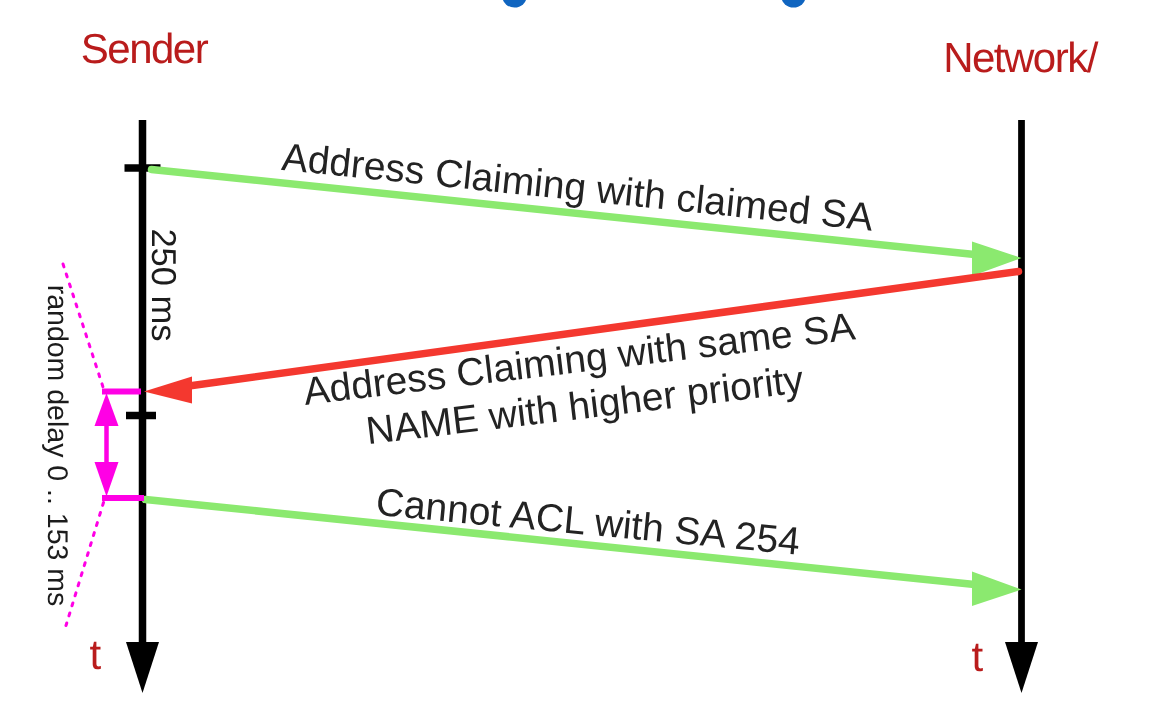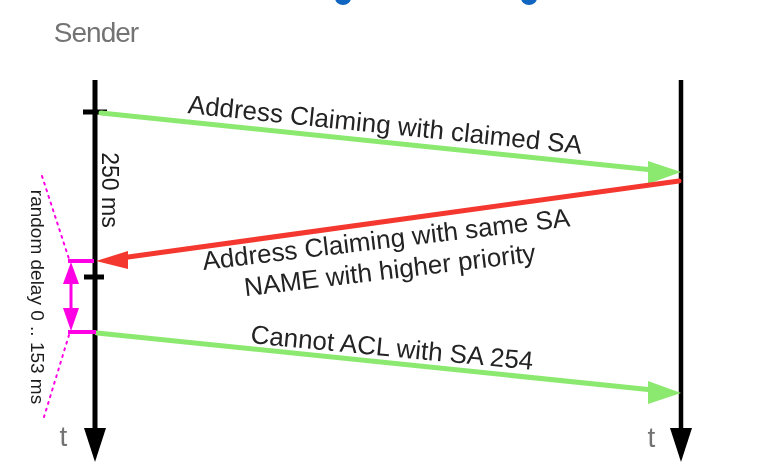--- a/index.html
+++ b/index.html
@@ -15,21 +15,21 @@
     background: #ffffff;
     overflow: hidden;
   }
   .stage svg {
     position: absolute;
     left: 0;
     top: 0;
   }
   .lbl {
     position: absolute;
-    color: #737373;
+    color: #b91c1c;
     white-space: nowrap;
     transform: translate(-50%, -50%);
   }
   .lifeline-label {
     font-size: 28px;
     letter-spacing: -1px;
     font-weight: 500;
   }
   .network-label {
     text-align: center;
@@ -106,20 +106,21 @@
       <polygon points="71,262 63,284 79,284" fill="#FF00E5"></polygon>
       <polygon points="71,331 63,308 79,308" fill="#FF00E5"></polygon>
       <line x1="42" y1="176" x2="69" y2="259" stroke-width="2" stroke-dasharray="2 5" stroke-linecap="round" stroke="#FF00E5"></line>
       <line x1="69" y1="335" x2="44" y2="417" stroke-width="2" stroke-dasharray="2 5" stroke-linecap="round" stroke="#FF00E5"></line>
     </g>
   </svg>
 
   <div class="lbl lifeline-label" style="left:96px; top:33px;">Sender</div>
 
   <div class="lbl lifeline-label network-label" style="left:680px; top:39px;">
+    <div>Network/</div>
   </div>
 
   <div class="lbl axis-label" style="left:63px; top:437px;">t</div>
   <div class="lbl axis-label" style="left:651px; top:438px;">t</div>
 
   <div class="lbl rot90 timer-label" style="left:109px; top:190px;">250 ms</div>
   <div class="lbl rot90 random-delay-label" style="left:37px; top:297px;">random delay 0 .. 153 ms</div>
 
   <div class="lbl msg-label" style="left:385px; top:125px; transform:translate(-50%,-50%) rotate(5.9deg);">Address Claiming with claimed SA</div>
 

